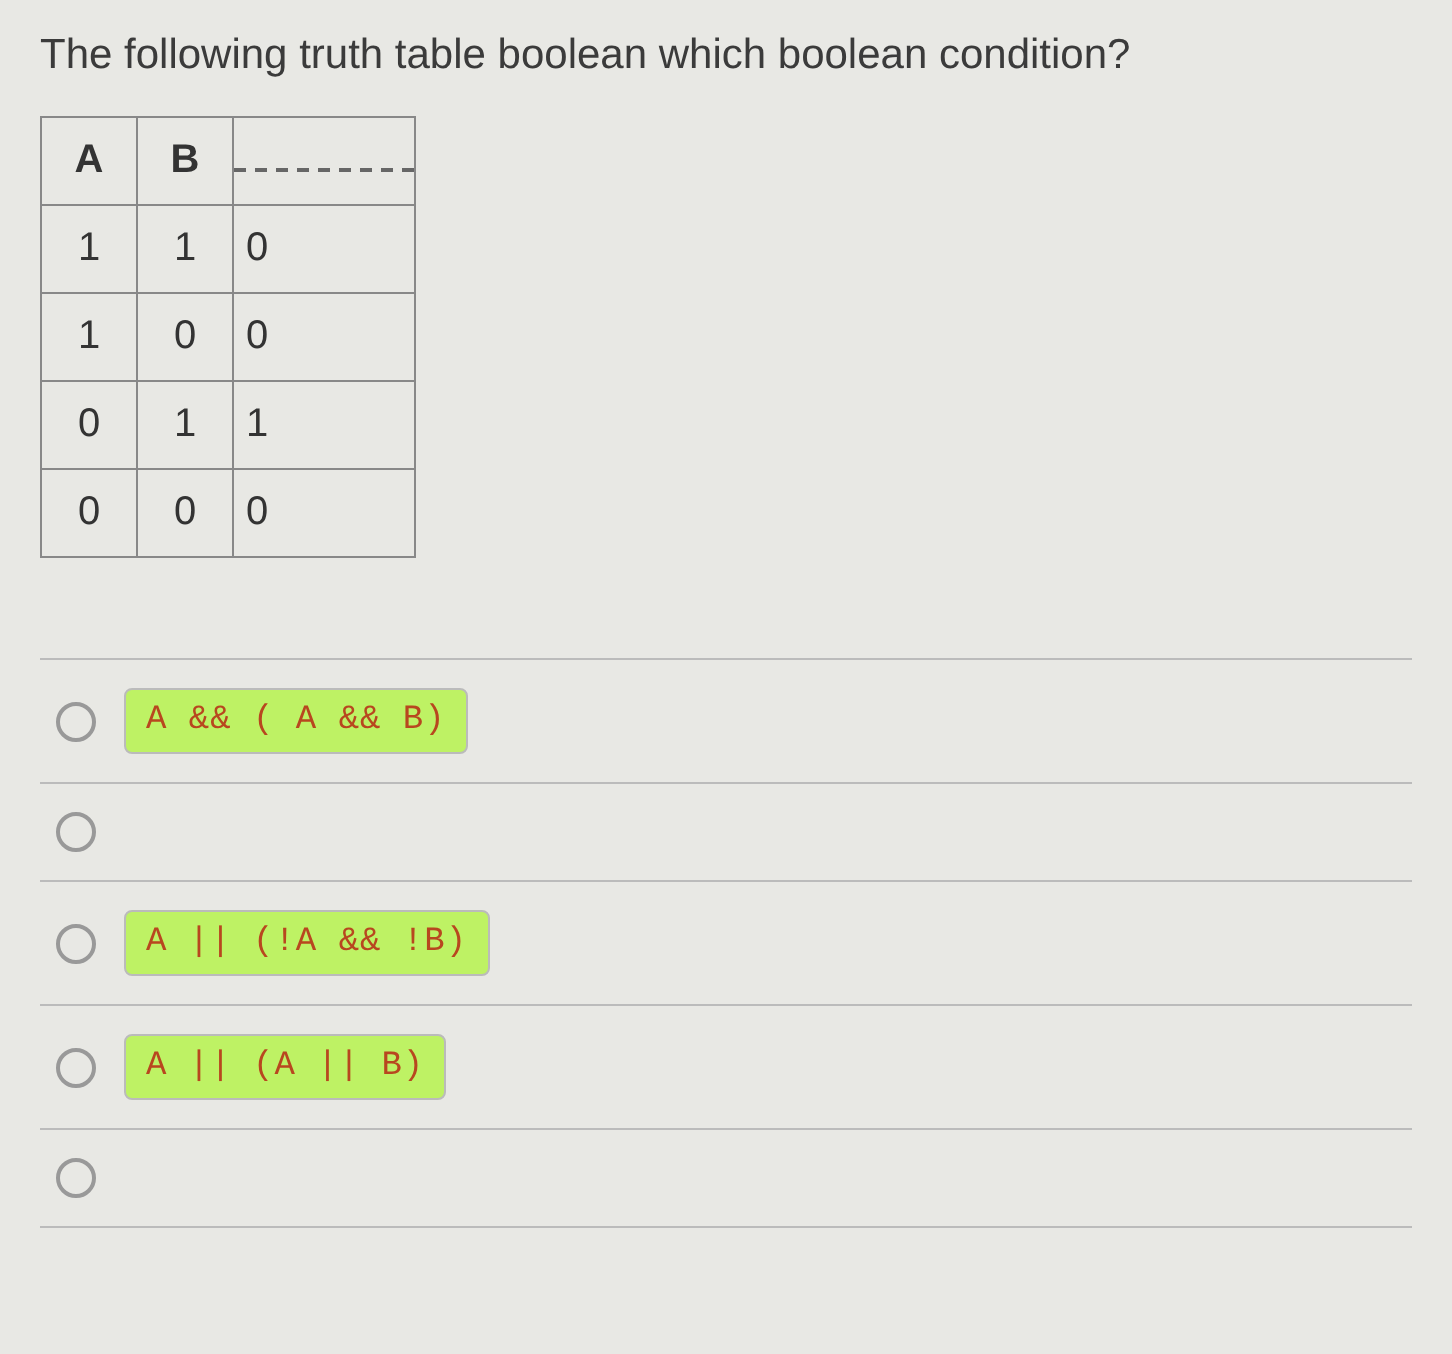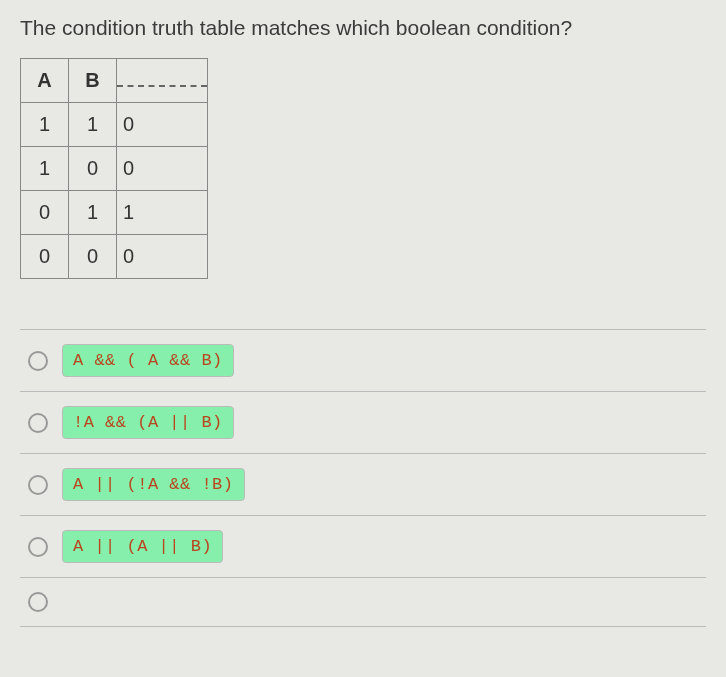--- a/index.html
+++ b/index.html
@@ -69,29 +69,29 @@
       flex-shrink: 0;
       background: #e8e8e4;
     }
     .code-box {
       border: 1px solid #bbb;
       border-radius: 4px;
       padding: 6px 10px;
       font-family: "Courier New", monospace;
       font-size: 17px;
       color: #b8471f;
-      background: #86efac;
+      background: #bef264;
       letter-spacing: 0.5px;
       white-space: pre;
     }
   </style>
 </head>
 <body>
 
-<div class="question">The condition truth table matches which boolean condition?</div>
+<div class="question">The following truth table boolean which boolean condition?</div>
 
 <table class="truth-table">
   <tbody>
       <tr>
     <th>A</th>
     <th>B</th>
     <th class="result-col"><span class="dashed-underline"></span></th>
   </tr>
   <tr>
     <td>1</td>
@@ -116,21 +116,20 @@
 </tbody>
   </table>
 
 <div class="options">
   <div class="option-row">
     <div class="radio"></div>
     <div class="code-box">A &amp;&amp; ( A &amp;&amp; B)</div>
   </div>
   <div class="option-row">
     <div class="radio"></div>
-    <div class="code-box">!A &amp;&amp; (A || B)</div>
   </div>
   <div class="option-row">
     <div class="radio"></div>
     <div class="code-box">A || (!A &amp;&amp; !B)</div>
   </div>
   <div class="option-row">
     <div class="radio"></div>
     <div class="code-box">A || (A || B)</div>
   </div>
   <div class="option-row">

